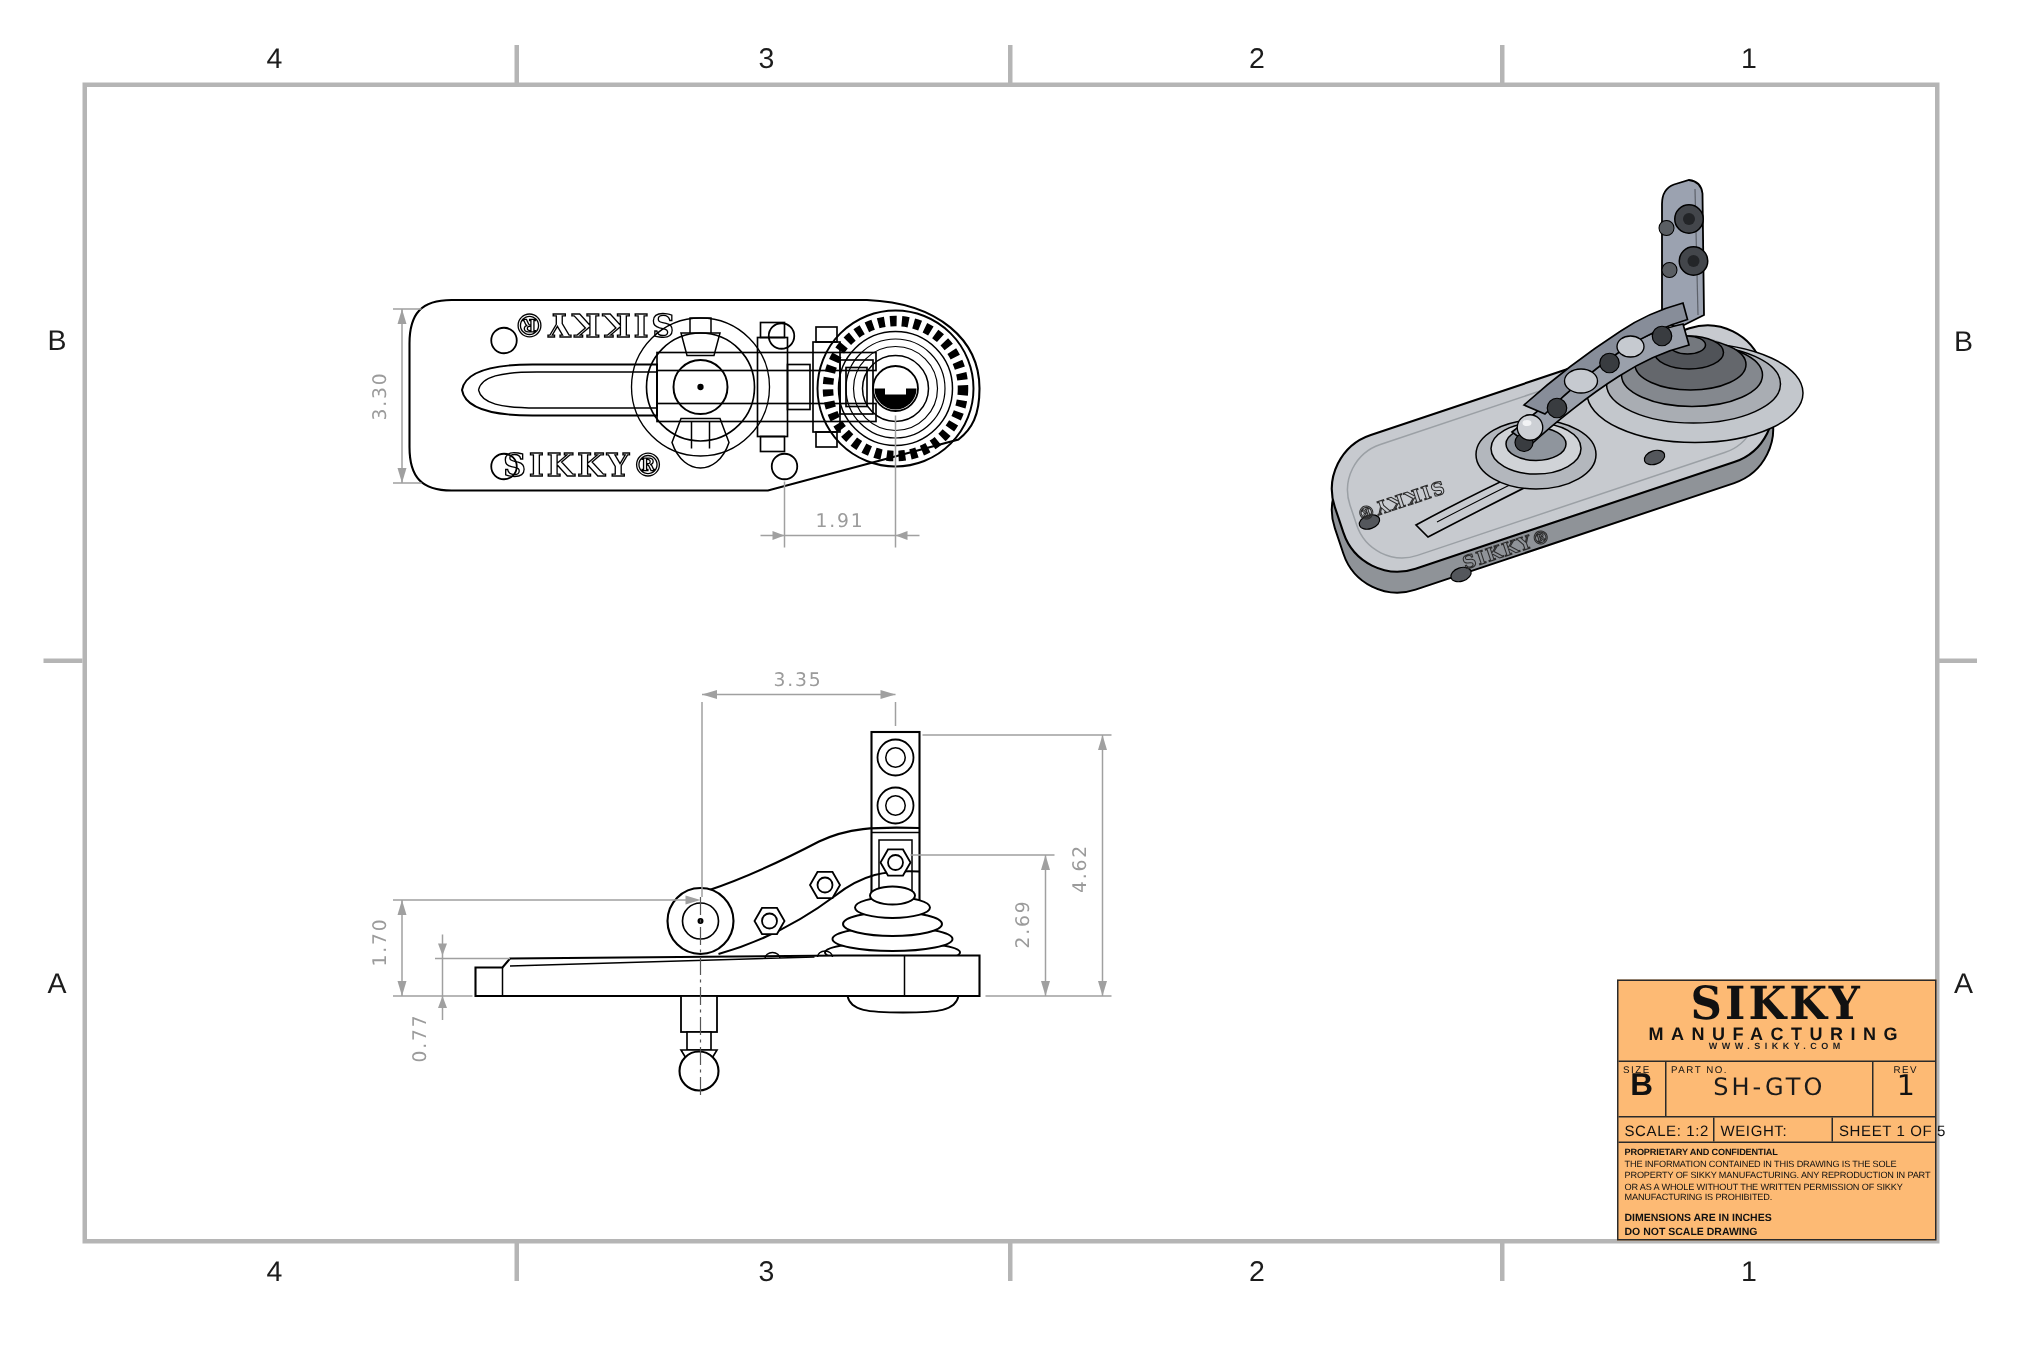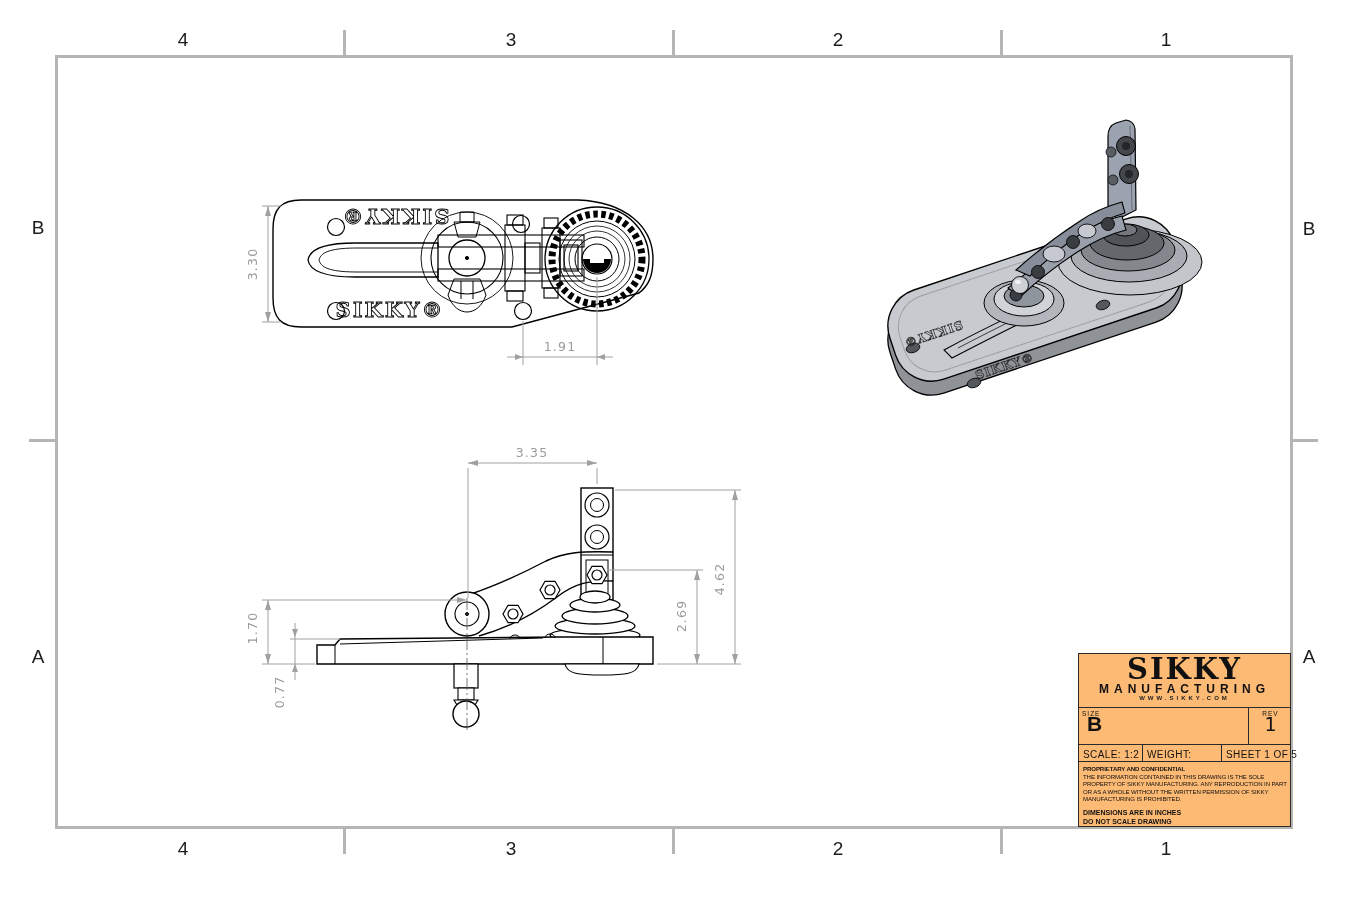--- a/index.html
+++ b/index.html
@@ -292,20 +292,24 @@
     <div class="row tb-logo">
       <div class="big">SIKKY</div>
       <div class="sub">MANUFACTURING</div>
       <div class="web">WWW.SIKKY.COM</div>
     </div>
     <div class="row tb-r2">
       <div class="cell" style="left:0;width:31px;">
         <div class="lbl">SIZE</div>
         <div class="val val-size">B</div>
       </div>
+      <div class="cell" style="left:31px;width:138px;">
+        <div class="lbl">PART NO.</div>
+        <div class="val val-part">SH-GTO</div>
+      </div>
       <div class="cell" style="left:169px;width:44px;">
         <div class="lbl" style="text-align:center;padding-left:0;">REV</div>
         <div class="val val-rev">1</div>
       </div>
     </div>
     <div class="row tb-r3">
       <div class="cell" style="left:0;width:63px;">
         <div class="r3txt">SCALE: 1:2</div>
       </div>
       <div class="cell" style="left:63px;width:79px;">

